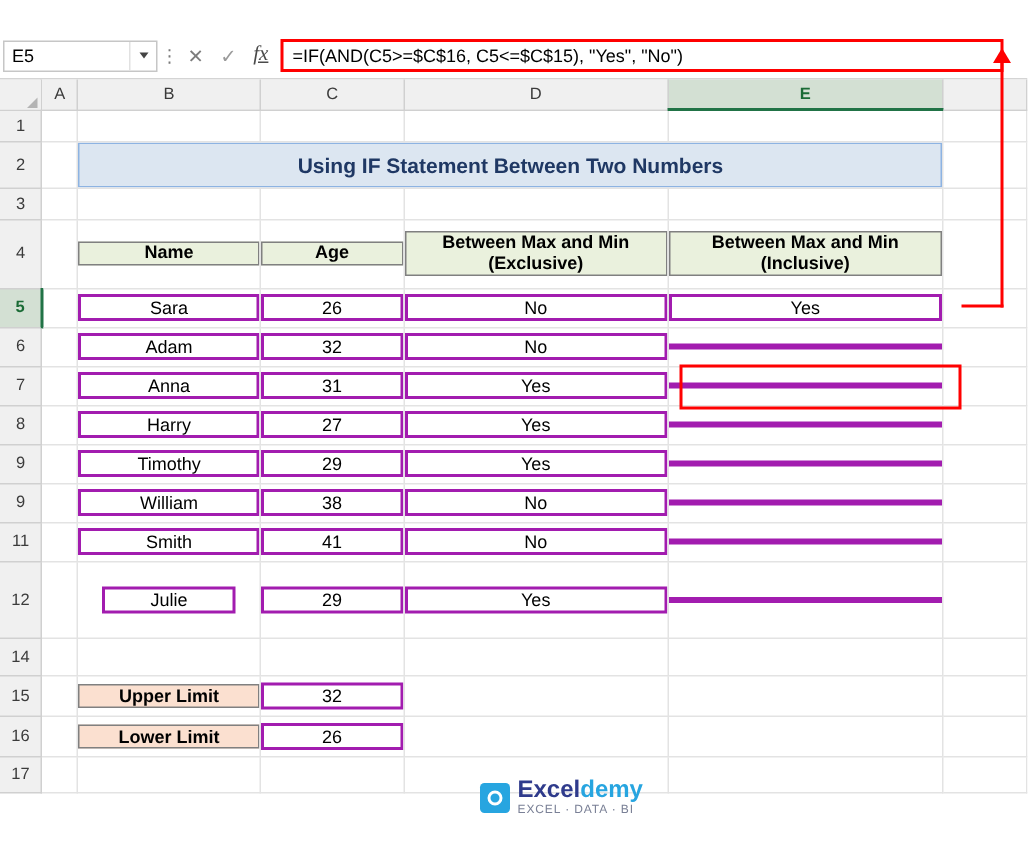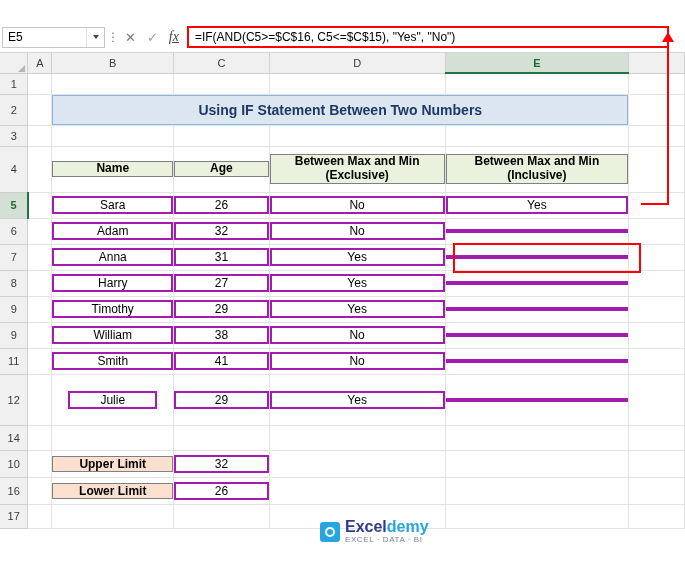--- a/index.html
+++ b/index.html
@@ -519,21 +519,21 @@
       <td class="rowhead">14</td>
       <td class="cell"></td>
       <td class="cell"></td>
       <td class="cell"></td>
       <td class="cell"></td>
       <td class="cell"></td>
       <td class="cell"></td>
     </tr>
 
     <tr style="height:27px">
-      <td class="rowhead">10</td>
+      <td class="rowhead">15</td>
       <td class="cell"></td>
       <td class="cell" style="padding:0">
             <div class="limit-label">Upper Limit</div>
           </td>
       <td class="cell" style="padding:0">
             <div class="data-cell">32</div>
           </td>
       <td class="cell"></td>
       <td class="cell"></td>
       <td class="cell"></td>

